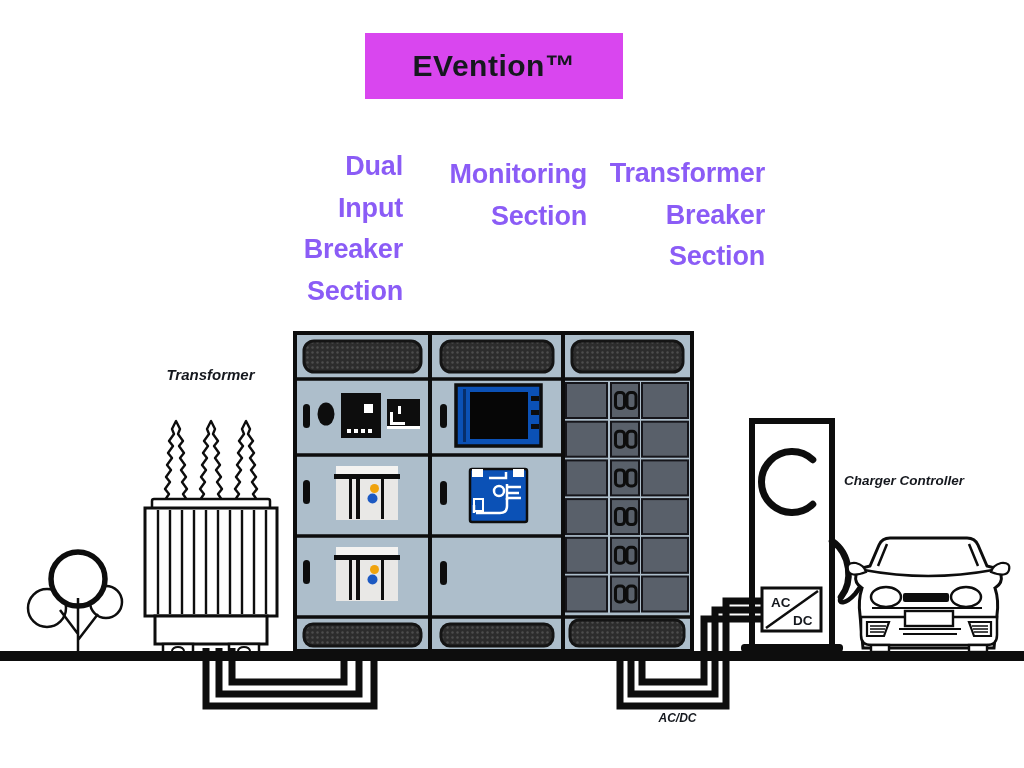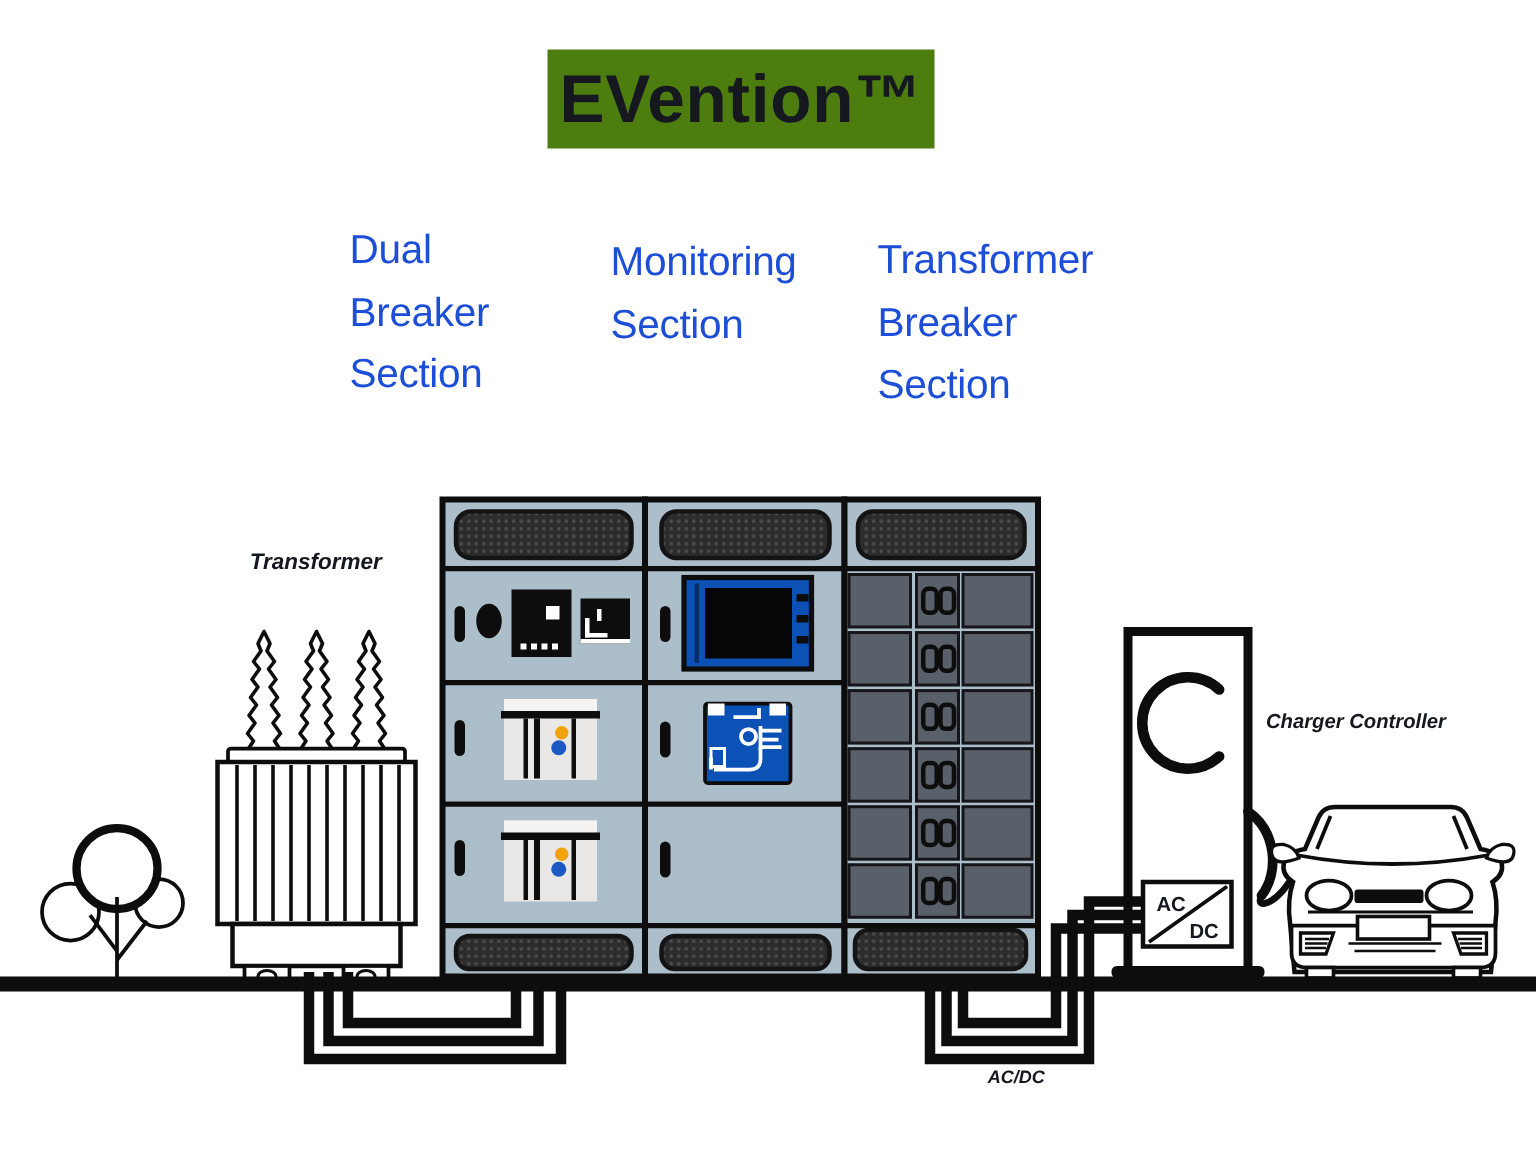--- a/index.html
+++ b/index.html
@@ -2,27 +2,27 @@
 <html><head>
 <meta charset="utf-8">
 <style>
   html,body{margin:0;padding:0;background:#ffffff;}
   .stage{
     position:relative;width:1024px;height:768px;background:#ffffff;
     overflow:hidden;font-family:"Liberation Sans",sans-serif;color:#1e222a;
   }
   .abs{position:absolute;}
   .banner{
-    left:365px;top:33px;width:258px;height:66px;background:#4d7c0f;
+    left:365px;top:33px;width:258px;height:66px;background:#d946ef;
     display:flex;align-items:center;justify-content:center;
-    font-size:45px;font-weight:bold;letter-spacing:.5px;color:#15181e;
+    font-size:30px;font-weight:bold;letter-spacing:.5px;color:#15181e;
   }
   .sec{
-    position:absolute;text-align:left;font-weight:normal;
-    font-size:27px;line-height:41.5px;color:#1d4ed8;letter-spacing:-.2px;
+    position:absolute;text-align:right;font-weight:bold;
+    font-size:27px;line-height:41.5px;color:#8b5cf6;letter-spacing:-.2px;
   }
   .sec-dual{left:233px;top:146px;width:170px;}
   .sec-control{left:407px;top:154px;width:180px;}
   .sec-dist{left:585px;top:153px;width:180px;}
   .small-label{
     position:absolute;font-weight:bold;text-align:center;color:#15181e;font-style:italic;
   }
   .transformer-label{left:148px;top:366px;width:125px;font-size:15px;}
   .charger-label{left:836px;top:473px;width:136px;font-size:13.5px;}
   .acdc-label{left:640px;top:711px;width:75px;font-size:12px;}
@@ -211,20 +211,21 @@
 
     <rect x="0" y="651" width="1024" height="10" fill="#0d0d0d"></rect>
   </svg>
 
   <div class="abs banner">
     <span>EVention™</span>
   </div>
 
   <div class="sec sec-dual">
     <div>Dual</div>
+    <div>Input</div>
     <div>Breaker</div>
     <div>Section</div>
   </div>
 
   <div class="sec sec-control">
     <div>Monitoring</div>
     <div>Section</div>
   </div>
 
   <div class="sec sec-dist">

